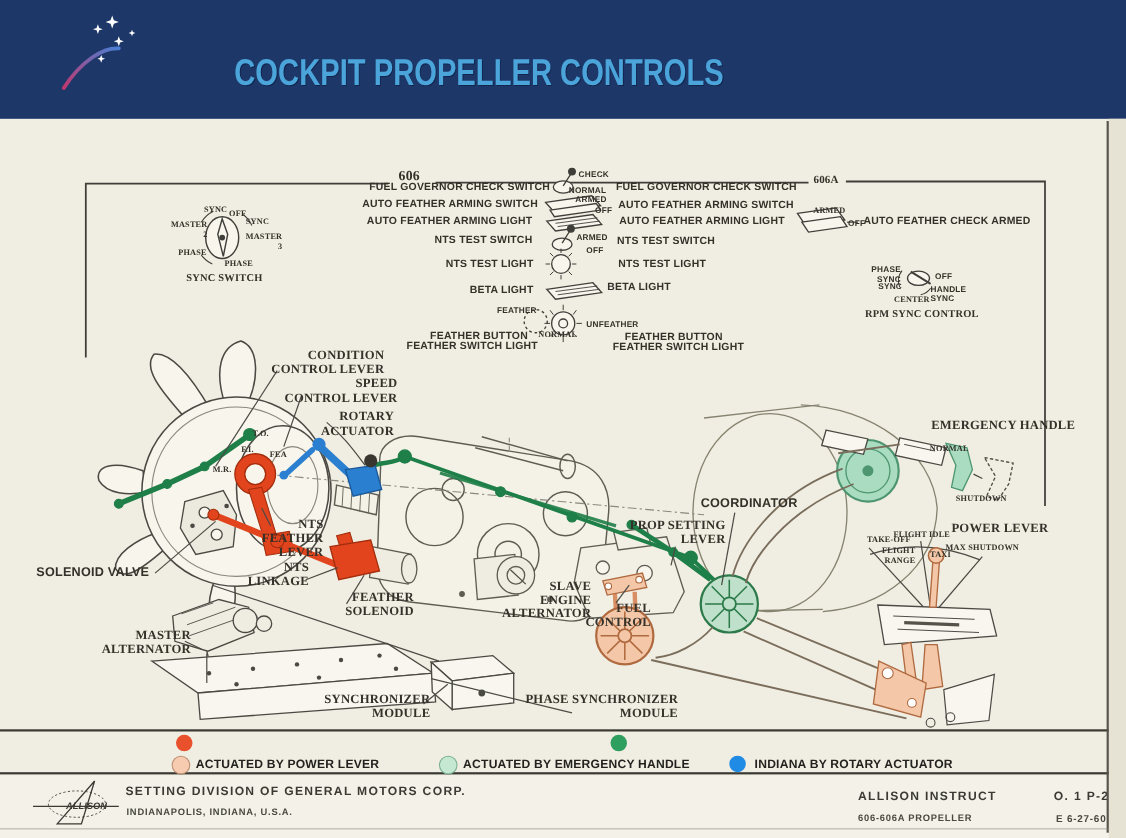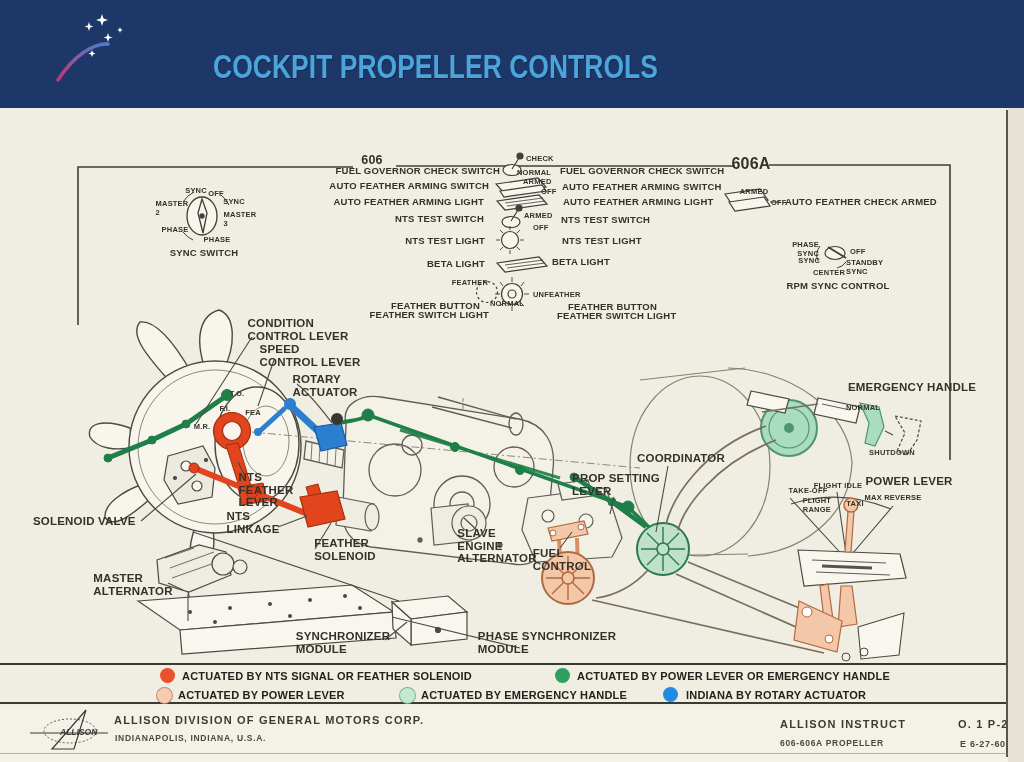--- a/index.html
+++ b/index.html
@@ -10,21 +10,21 @@
          font-style:italic;letter-spacing:1px;}
   .title{position:absolute;left:213px;top:47px;color:#4ba4da;font-size:34px;font-weight:700;
          transform:scaleX(0.78);transform-origin:left top;white-space:nowrap;
          text-shadow:1px 1px 0 rgba(8,24,54,.55);}
   .art{position:absolute;left:0;top:0;z-index:2;}
   .lbl,.lg,.tn,.leg,.cap{position:absolute;color:#33312a;white-space:nowrap;z-index:3;}
   .lbl{font-size:9.5px;font-weight:700;letter-spacing:.2px;line-height:10.5px;}
   .lg{font-size:11.5px;font-weight:700;letter-spacing:.2px;line-height:12.5px;}
   .tn{font-size:7.5px;font-weight:700;letter-spacing:.2px;line-height:8.5px;}
   .leg{font-size:11px;font-weight:700;color:#23221e;letter-spacing:.2px;}
-  .cc{transform:translateX(-50%);text-align:left;}
+  .cc{transform:translateX(-50%);text-align:right;font-family:Liberation Serif, serif;}
   .rr{transform:translateX(-100%);text-align:right;}
   .hr{position:absolute;left:0;width:1008px;height:2px;background:#3a3933;z-index:3;}
   .dot{position:absolute;width:15px;height:15px;border-radius:50%;z-index:3;}
   .d1{background:#e8512b;}
   .d2{background:#f7cbb0;border:1px solid rgba(120,70,40,.45);}
   .d3{background:#2f9f60;}
   .d4{background:#c5e8d3;border:1px solid rgba(40,110,70,.45);}
   .d5{background:#1f8be4;}
   .footer{position:absolute;left:0;top:705px;width:1024px;height:57px;background:#f3f1e8;}
   .f-co{font-size:11px;letter-spacing:1.2px;font-weight:700;color:#3b3a33;}
@@ -331,21 +331,21 @@
     </g>
 
     <g stroke="#3b3a33" stroke-width="1.2" fill="none">
       <path d="M30 733 L108 733"></path>
       <path d="M52 749 L86 710 L74 749 Z"></path>
       <ellipse cx="70" cy="731" rx="26" ry="12" stroke-dasharray="2 2" stroke-width=".8"></ellipse>
     </g>
   </svg>
 
   <div class="lg cc" style="left:372px;top:154px;font-size:12.5px">606</div>
-  <div class="lg cc" style="left:751px;top:158px;font-size:16px">606A</div>
+  <div class="lg cc" style="left:751px;top:158px;font-size:10px">606A</div>
 
   <div class="tn cc" style="left:196px;top:187px">SYNC</div>
   <div class="tn cc" style="left:216px;top:190px">OFF</div>
   <div class="tn cc" style="left:234px;top:198px">SYNC</div>
   <div class="tn cc" style="left:172px;top:200px">
       <div>MASTER</div>
       <div>2</div>
     </div>
   <div class="tn cc" style="left:240px;top:211px">
       <div>MASTER</div>
@@ -387,21 +387,21 @@
   <div class="tn" style="left:771px;top:199px">OFF</div>
   <div class="lbl" style="left:785px;top:197px">AUTO FEATHER CHECK ARMED</div>
 
   <div class="tn rr" style="left:819px;top:241px">
       <div>PHASE</div>
       <div>SYNC</div>
     </div>
   <div class="tn" style="left:850px;top:248px">OFF</div>
   <div class="tn rr" style="left:820px;top:257px">SYNC</div>
   <div class="tn" style="left:846px;top:259px">
-      <div>STANDBY</div>
+      <div>HANDLE</div>
       <div>SYNC</div>
     </div>
   <div class="tn cc" style="left:829px;top:269px">CENTER</div>
   <div class="lbl cc" style="left:838px;top:281px">RPM SYNC CONTROL</div>
 
   <div class="lg cc" style="left:298px;top:317px">
       <div>CONDITION</div>
       <div>CONTROL LEVER</div>
     </div>
   <div class="lg cc" style="left:310px;top:343px">
@@ -451,47 +451,45 @@
       <div>PROP SETTING</div>
       <div>LEVER</div>
     </div>
   <div class="lg" style="left:637px;top:452px">COORDINATOR</div>
   <div class="lg cc" style="left:912px;top:381px">EMERGENCY HANDLE</div>
   <div class="tn cc" style="left:863px;top:404px">NORMAL</div>
   <div class="tn cc" style="left:892px;top:449px">SHUTDOWN</div>
   <div class="lg cc" style="left:909px;top:475px">POWER LEVER</div>
   <div class="tn cc" style="left:808px;top:487px">TAKE-OFF</div>
   <div class="tn cc" style="left:838px;top:482px">FLIGHT IDLE</div>
-  <div class="tn cc" style="left:893px;top:494px">MAX REVERSE</div>
+  <div class="tn cc" style="left:893px;top:494px">MAX SHUTDOWN</div>
   <div class="tn cc" style="left:817px;top:497px">
       <div>FLIGHT</div>
       <div>RANGE</div>
     </div>
   <div class="tn cc" style="left:855px;top:500px">TAXI</div>
   <div class="tn cc" style="left:237px;top:390px">T.O.</div>
   <div class="tn cc" style="left:225px;top:405px">F.I.</div>
   <div class="tn cc" style="left:253px;top:409px">FEA</div>
   <div class="tn cc" style="left:202px;top:423px">M.R.</div>
 
   <div class="hr" style="top:663px"></div>
   <div class="hr" style="top:702px"></div>
   <span class="dot d1" style="left:160px;top:668px"></span>
-  <div class="leg" style="left:182px;top:670px">ACTUATED BY NTS SIGNAL OR FEATHER SOLENOID</div>
   <span class="dot d3" style="left:555px;top:668px"></span>
-  <div class="leg" style="left:577px;top:670px">ACTUATED BY POWER LEVER OR EMERGENCY HANDLE</div>
   <span class="dot d2" style="left:156px;top:687px"></span>
   <div class="leg" style="left:178px;top:689px">ACTUATED BY POWER LEVER</div>
   <span class="dot d4" style="left:399px;top:687px"></span>
   <div class="leg" style="left:421px;top:689px">ACTUATED BY EMERGENCY HANDLE</div>
   <span class="dot d5" style="left:663px;top:687px"></span>
   <div class="leg" style="left:686px;top:689px">INDIANA BY ROTARY ACTUATOR</div>
 
   <div class="footer"></div>
   <div class="f-logo" style="position:absolute;left:60px;top:727px;z-index:3">ALLISON</div>
-  <div class="f-co" style="position:absolute;left:114px;top:714px;z-index:3">ALLISON DIVISION OF GENERAL MOTORS CORP.</div>
+  <div class="f-co" style="position:absolute;left:114px;top:714px;z-index:3">SETTING DIVISION OF GENERAL MOTORS CORP.</div>
   <div class="f-sm" style="position:absolute;left:115px;top:733px;z-index:3">INDIANAPOLIS, INDIANA, U.S.A.</div>
   <div class="f-co" style="position:absolute;left:780px;top:718px;z-index:3">ALLISON INSTRUCT</div>
   <div class="f-sm" style="position:absolute;left:780px;top:738px;z-index:3">606-606A PROPELLER</div>
   <div class="f-co" style="position:absolute;left:958px;top:718px;z-index:3">O. 1 P-2</div>
   <div class="f-sm" style="position:absolute;left:960px;top:739px;font-size:9px;z-index:3">E 6-27-60</div>
 
   <div class="edge-r"></div>
   <div class="edge-b"></div>
 </div>
 

